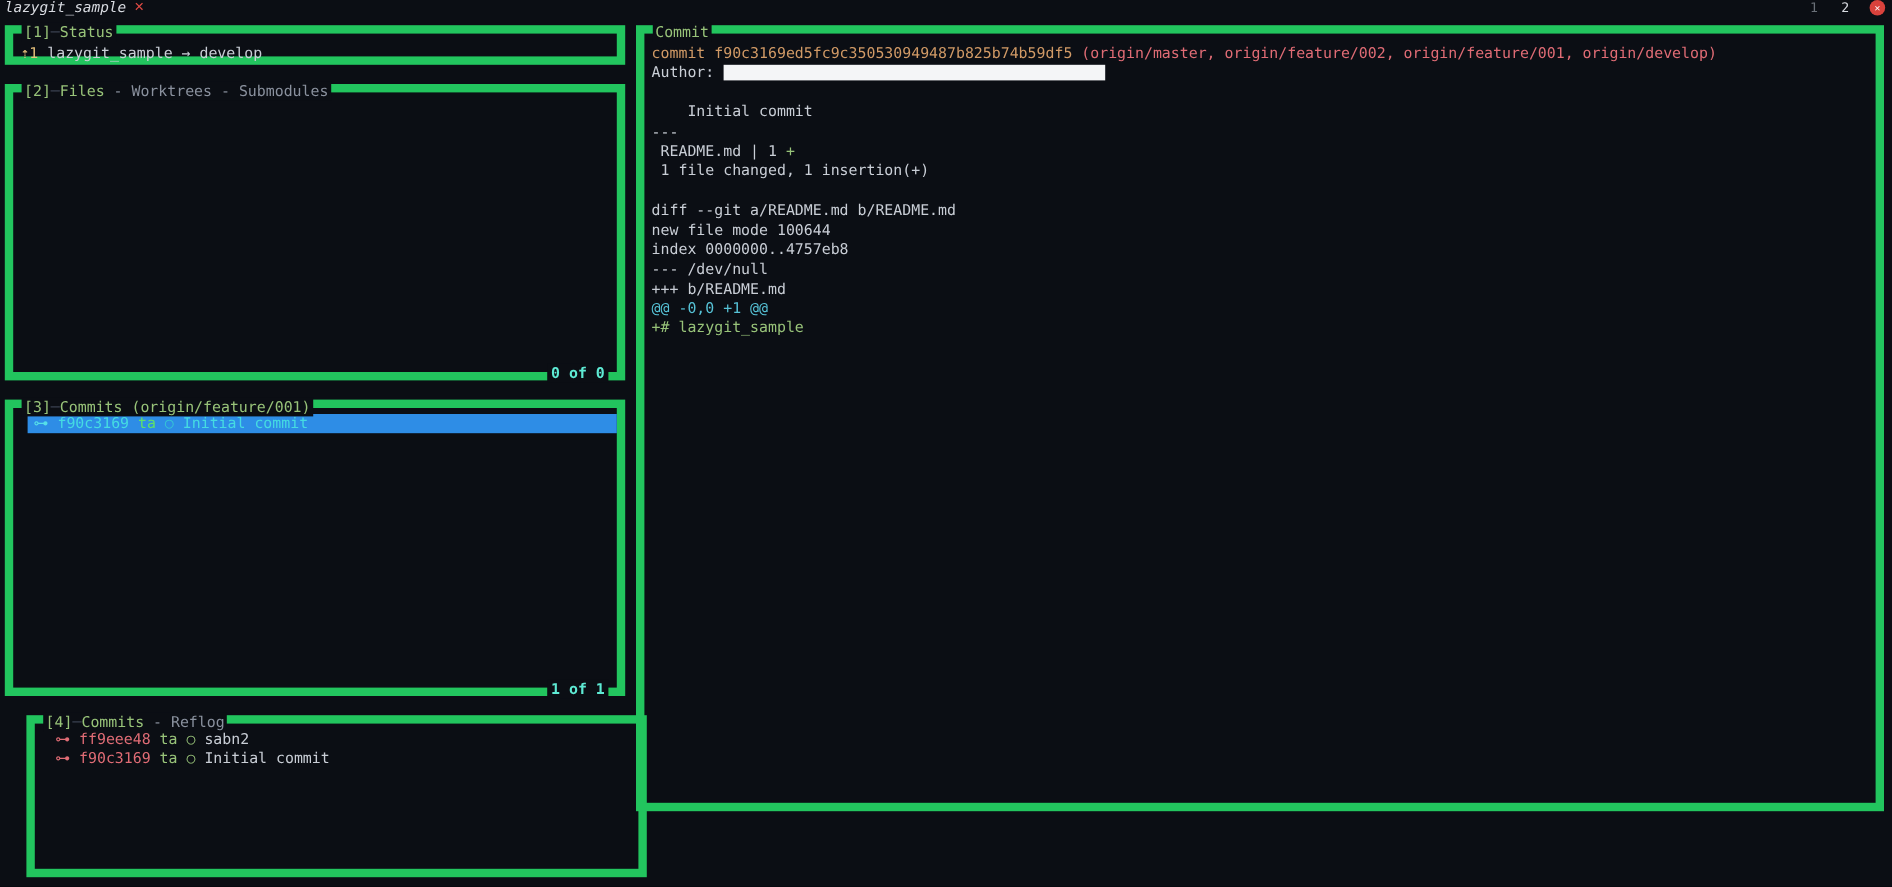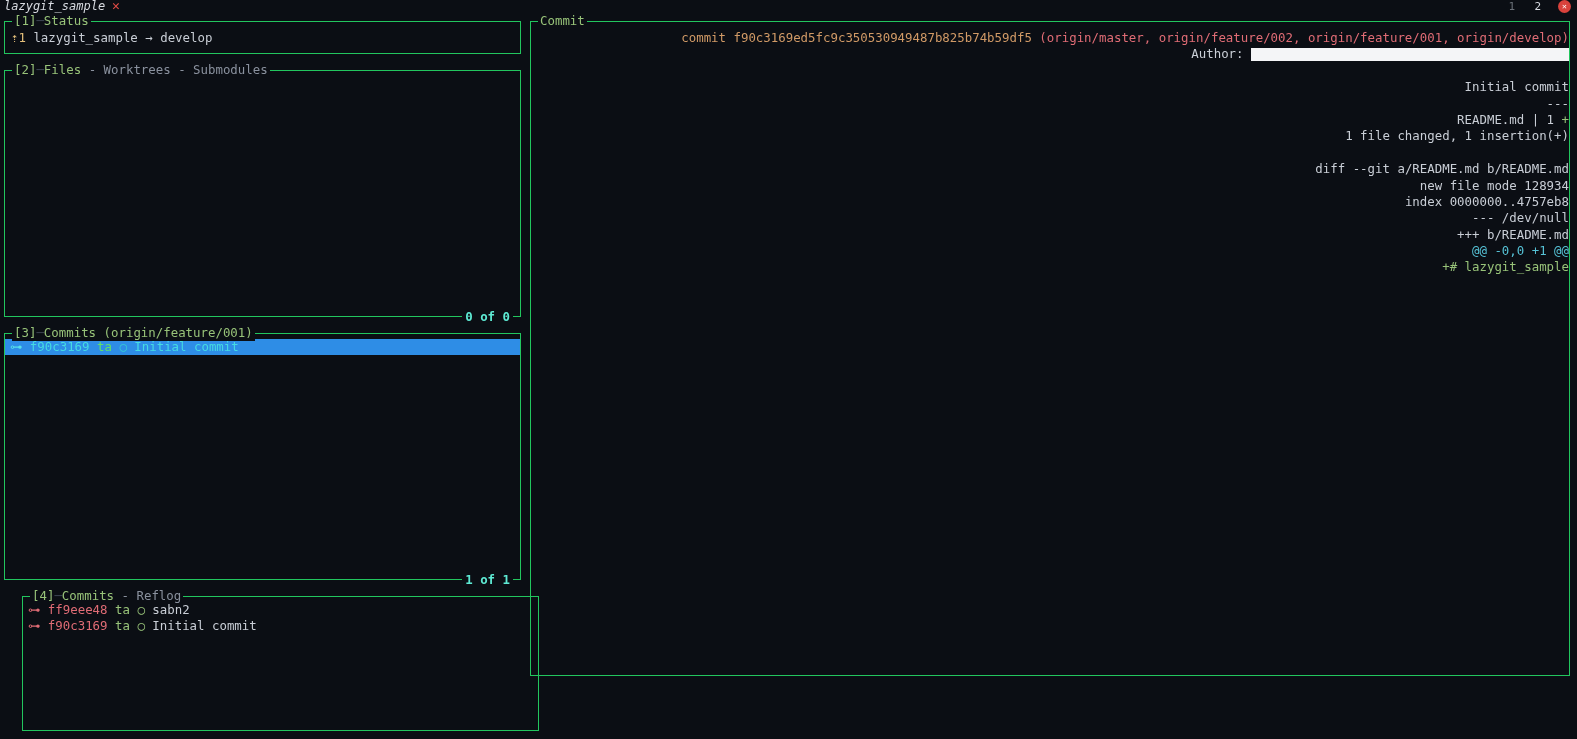--- a/index.html
+++ b/index.html
@@ -15,21 +15,21 @@
   .tab-title { position:absolute; left:4px; top:-2px; font-style:italic; color:#d8dbe1; font-size:12px; white-space:pre; }
   .tab-close { position:absolute; left:112px; top:-2px; color:#e14b45; font-weight:bold; font-size:13px; cursor:default; }
   .pane-num { position:absolute; top:-1px; font-size:11px; }
   .pane-1 { right:62px; color:#6a7078; }
   .pane-2 { right:36px; color:#d8dbe1; }
   .close-badge {
     position:absolute; right:6px; top:0; width:13px; height:13px; border-radius:50%;
     background:#d9423c; color:#ffffff; font-size:8px; line-height:13px; text-align:center;
   }
   
-  .panel { position:absolute; border:1px solid #22c55e; background:transparent; }
+  .panel { position:absolute; border:7px solid #22c55e; background:transparent; }
   .panel-title { position:absolute; top:-9px; left:7px; background:#0b0e14; padding:0 2px; white-space:pre; }
   .t-key, .t-name { color:#98c379; }
   .t-dash { color:#3a4150; }
   .t-sub { color:#8a919e; white-space:pre; }
   .panel-count { position:absolute; bottom:-9px; right:7px; background:#0b0e14; padding:0 3px; color:#5eead4; white-space:pre;font-weight:bold; }
 
   #panel-status  { left:4px;  top:21px;  width:517px;  height:33px; }
   #panel-files   { left:4px;  top:70px;  width:517px;  height:247px; }
   #panel-commits { left:4px;  top:333px; width:517px;  height:247px; }
   #panel-reflog  { left:22px;  top:596px; width:517px;  height:135px; }
@@ -37,36 +37,36 @@
 
   .status-line { padding:8px 0 0 6px; white-space:pre; }
   .c-yellow { color:#e5c07b; }
   .c-fg     { color:#c9ced6; }
   .c-orange { color:#d19a66; }
   .c-red    { color:#e06c75; }
   .c-green  { color:#98c379; }
   .c-cyan   { color:#56c2d6; }
 
   
-  .rows { padding-top:5px; }
+  .rows { padding-top:5px;margin-left:12px; }
   .commit-row { white-space:pre; height:16px; padding-left:5px; width:100%; }
   .commit-row.selected { background:#2e8de6; }
   .row-icon   { color:#e06c75; }
   .row-hash   { color:#e06c75; }
   .row-author { color:#98c379; }
   .row-marker { color:#98c379; }
   .row-msg    { color:#c9ced6; }
   .selected .sel-icon   { color:#56dfe8; }
   .selected .sel-hash   { color:#45dbe2; }
   .selected .row-author { color:#5fe06b; }
   .selected .sel-marker { color:#35c9d4; }
   .selected .sel-msg    { color:#45dbe2; }
 
   
-  .details { padding:8px 0 0 6px;text-align:right; }
+  .details { padding:8px 0 0 6px; }
   .tline { white-space:pre; height:16.4px; }
   .redact { display:inline-block; background:#f4f5f7; height:13px; vertical-align:text-bottom; }
 </style>
 </head>
 <body>
 
 <div class="screen">
 
   <div class="tabbar">
     <span class="tab-title">lazygit_sample</span>
@@ -107,21 +107,21 @@
     <div class="details">
         <div class="tline"><span class="c-orange">commit f90c3169ed5fc9c350530949487b825b74b59df5 </span><span class="c-red">(origin/master, origin/feature/002, origin/feature/001, origin/develop)</span></div>
         <div class="tline"><span class="c-fg">Author: </span><span class="redact" style="width: 318px;"></span></div>
         <div class="tline">&nbsp;</div>
         <div class="tline"><span class="c-fg">    Initial commit</span></div>
         <div class="tline"><span class="c-fg">---</span></div>
         <div class="tline"><span class="c-fg"> README.md | 1 </span><span class="c-green">+</span></div>
         <div class="tline"><span class="c-fg"> 1 file changed, 1 insertion(+)</span></div>
         <div class="tline">&nbsp;</div>
         <div class="tline"><span class="c-fg">diff --git a/README.md b/README.md</span></div>
-        <div class="tline"><span class="c-fg">new file mode 128934</span></div>
+        <div class="tline"><span class="c-fg">new file mode 100644</span></div>
         <div class="tline"><span class="c-fg">index 0000000..4757eb8</span></div>
         <div class="tline"><span class="c-fg">--- /dev/null</span></div>
         <div class="tline"><span class="c-fg">+++ b/README.md</span></div>
         <div class="tline"><span class="c-cyan">@@ -0,0 +1 @@</span></div>
         <div class="tline"><span class="c-green">+# lazygit_sample</span></div>
       </div>
   </div>
 
 </div>
 

